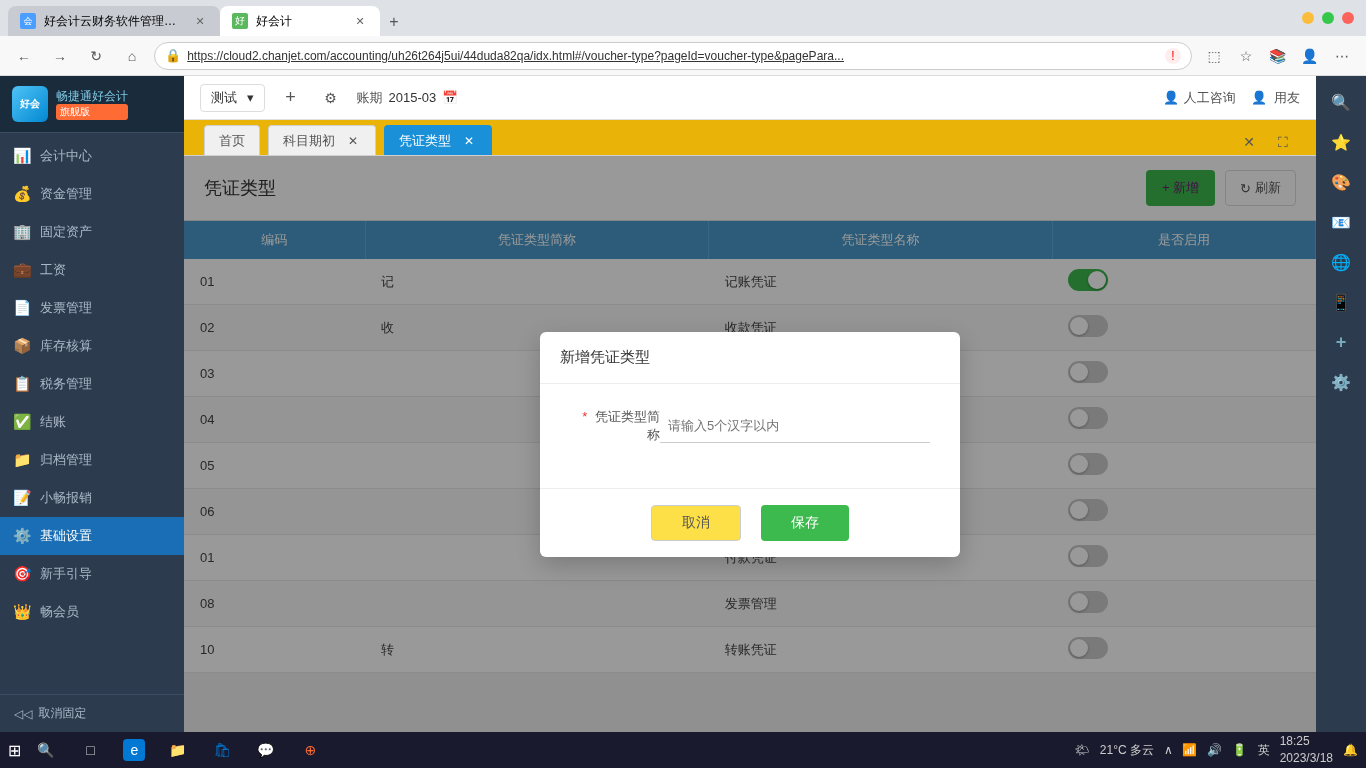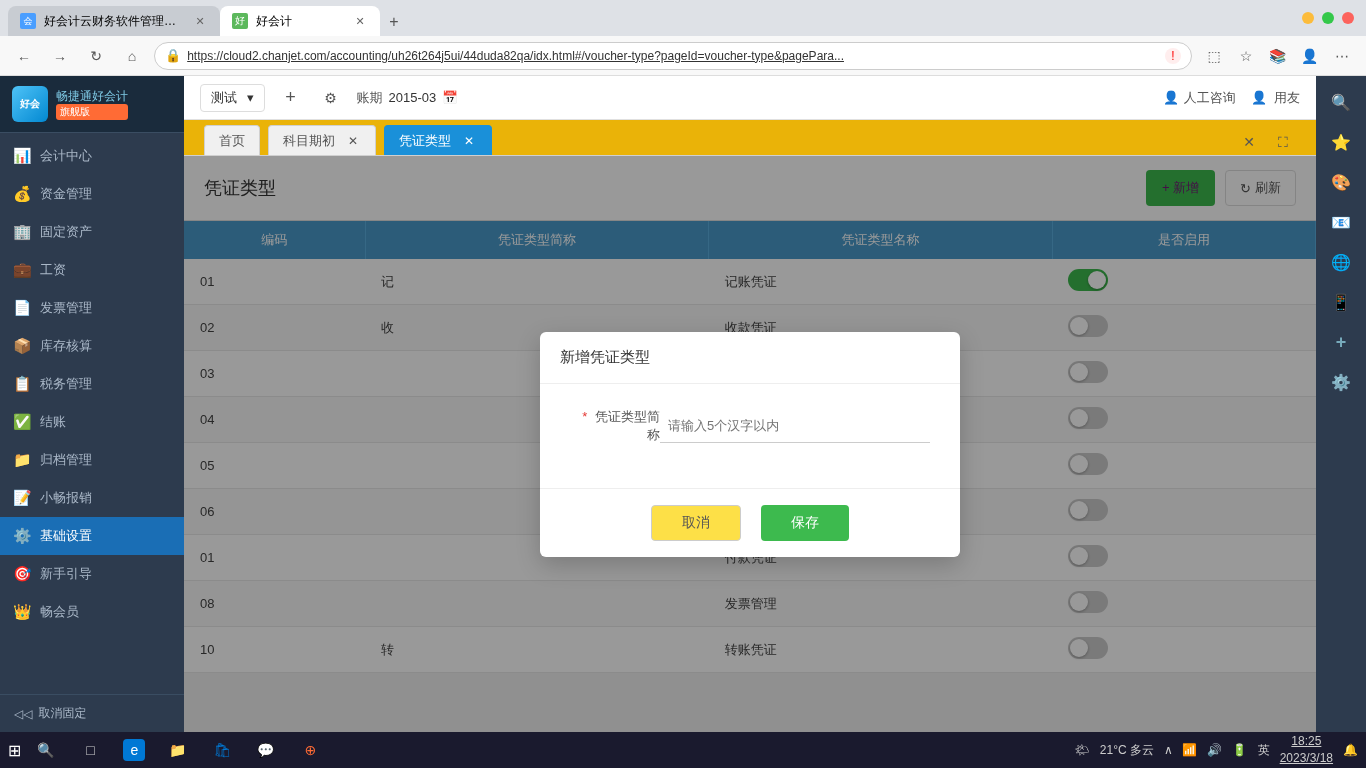--- a/index.html
+++ b/index.html
@@ -103,21 +103,21 @@
 
     
     .tab-bar-controls { margin-left: auto; display: flex; gap: 8px; align-items: center; }
     .tb-ctrl { width: 26px; height: 26px; display: flex; align-items: center; justify-content: center; border-radius: 4px; cursor: pointer; color: #555; font-size: 14px; }
 
     
     .taskbar { height: 36px; background: #1a1a2e; display: flex; align-items: center; padding: 0 8px; gap: 6px; position: absolute; bottom: 0; left: 0; right: 0; }
     .taskbar-item { height: 28px; padding: 0 8px; display: flex; align-items: center; gap: 4px; border-radius: 4px; cursor: pointer; }
     .taskbar-app-icon { width: 22px; height: 22px; border-radius: 4px; display: flex; align-items: center; justify-content: center; font-size: 14px; }
     .taskbar-right { margin-left: auto; display: flex; align-items: center; gap: 10px; color: #ccc; font-size: 12px; }
-    .taskbar-time { text-align: center; line-height: 1.4; text-decoration: underline; }
+    .taskbar-time { text-align: left; line-height: 1.4; }
   </style>
 </head>
 <body>
 
 <div class="browser-title-bar">
   <div class="browser-tab-area">
     <div class="browser-tab inactive">
       <div class="browser-tab-favicon" style="background:#4a9eff;font-size:9px;">会</div>
       <span style="font-size:12px;max-width:140px;overflow:hidden;text-overflow:ellipsis;white-space:nowrap;">好会计云财务软件管理系统_会计</span>
       <span class="browser-tab-close">✕</span>

